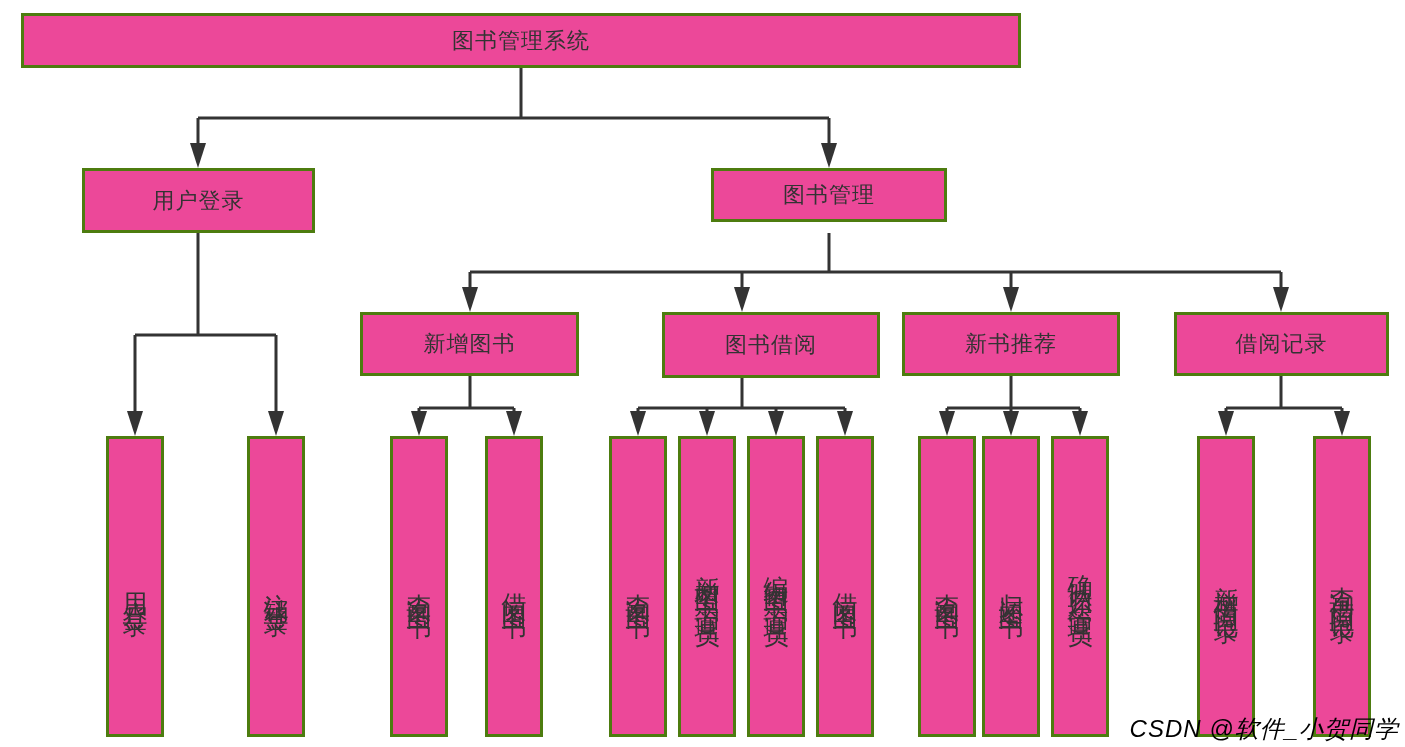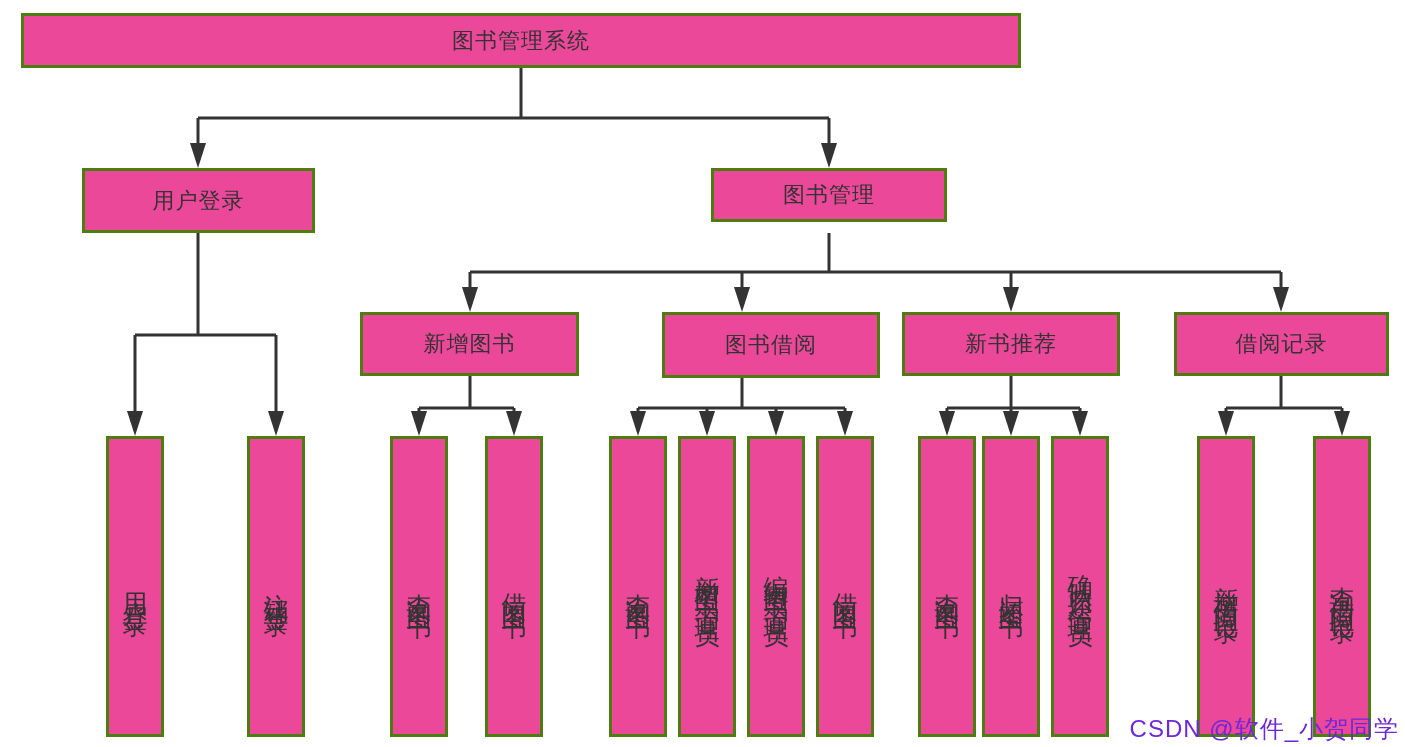--- a/index.html
+++ b/index.html
@@ -33,22 +33,23 @@
     letter-spacing:7px;
     line-height:1;
     white-space:nowrap;
   }
   .watermark{
     position:absolute;
     right:6px;
     bottom:2px;
     font-size:24px;
     letter-spacing:1px;
-    color:#6d28d9;
+    color:#000000;
     white-space:nowrap;
+    font-style:italic;
   }
 </style>
 </head>
 <body>
 
 <div class="stage">
 
   <svg class="connector-layer" width="1405" height="747" viewBox="0 0 1405 747">
     <defs>
       <path id="arw" d="M-8 -25 L8 -25 L0 0 Z" fill="#333333"></path>

